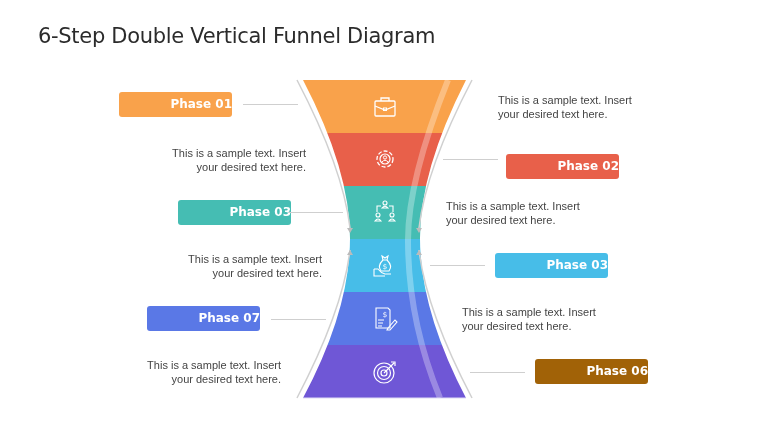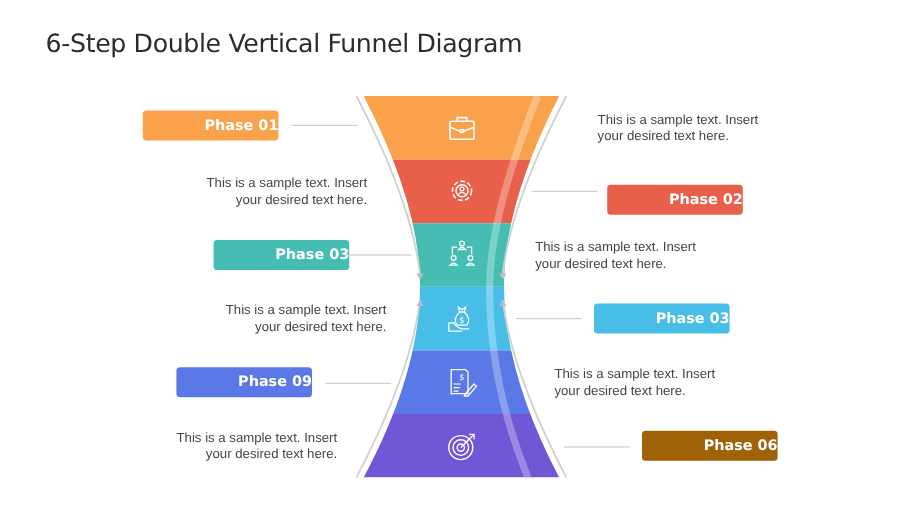--- a/index.html
+++ b/index.html
@@ -121,21 +121,21 @@
   <div>your desired text here.</div>
 </div>
 
 <div class="phase-btn" style="left:495px;top:253px;background:#47BDE8;">Phase 03</div>
 <div class="connector" style="left:430px;top:265px;width:55px;"></div>
 <div class="desc right" style="left:162px;top:252px;">
   <div>This is a sample text. Insert</div>
   <div>your desired text here.</div>
 </div>
 
-<div class="phase-btn" style="left:147px;top:306px;background:#5A78E6;">Phase 09</div>
+<div class="phase-btn" style="left:147px;top:306px;background:#5A78E6;">Phase 07</div>
 <div class="connector" style="left:271px;top:319px;width:55px;"></div>
 <div class="desc" style="left:462px;top:305px;">
   <div>This is a sample text. Insert</div>
   <div>your desired text here.</div>
 </div>
 
 <div class="phase-btn" style="left:535px;top:359px;background:#a16207;">Phase 06</div>
 <div class="connector" style="left:470px;top:372px;width:55px;"></div>
 <div class="desc right" style="left:121px;top:358px;">
   <div>This is a sample text. Insert</div>

